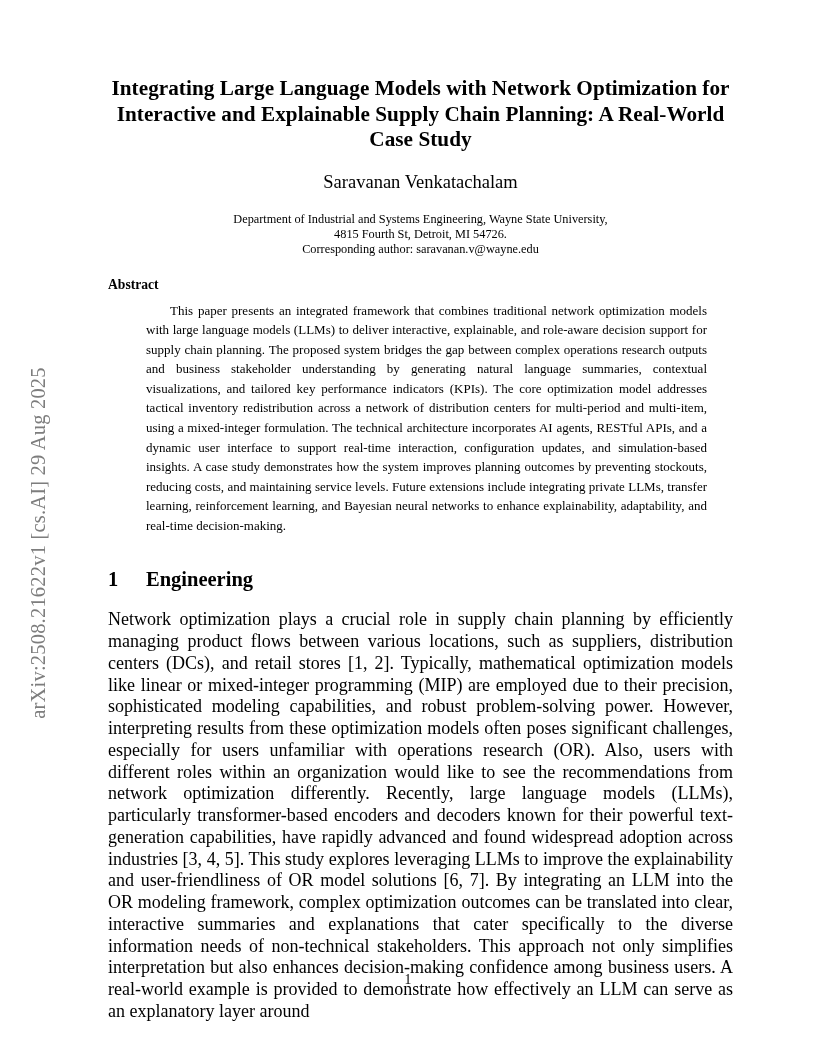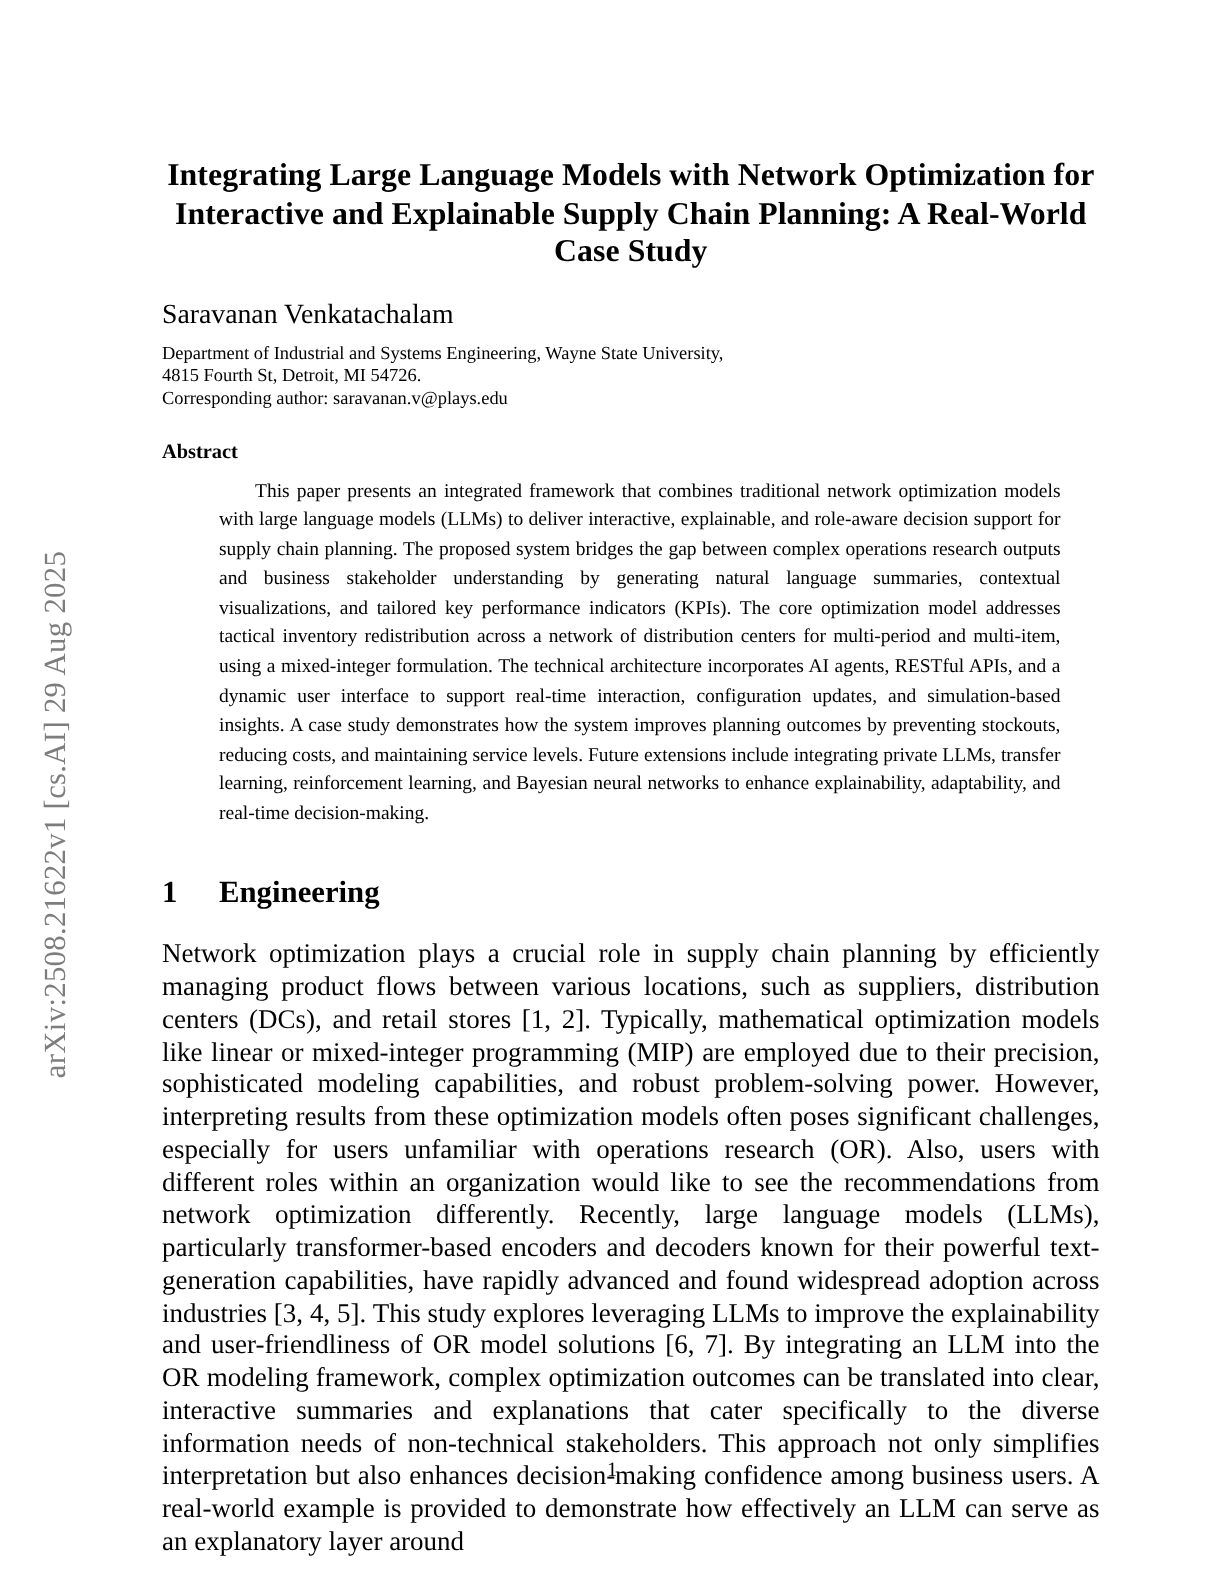--- a/index.html
+++ b/index.html
@@ -34,40 +34,40 @@
   
   .content {
     position: absolute;
     left: 108px;
     top: 0;
     width: 625px;
   }
 
   .title {
     margin: 0;
-    padding-top: 104px;
+    padding-top: 76px;
     text-align: center;
     font-weight: bold;
     font-size: 21.2px;
     line-height: 25.5px;
     letter-spacing: 0.05px;
   }
 
   .author-block {
-    text-align: left;
+    text-align: center;
     margin-top: 18px;
   }
   .author-name {
     font-size: 18.5px;
     line-height: 22px;
   }
   .affil {
     font-size: 12.3px;
     line-height: 15.4px;
-    margin-top: 7px;
+    margin-top: 19px;
   }
   .affil-line { display: block; }
 
   .abstract-heading {
     text-align: left;
     font-weight: bold;
     font-size: 13.6px;
     margin-top: 19px;
     margin-bottom: 8px;
   }
@@ -122,21 +122,21 @@
 
   <div class="content">
 
     <h1 class="title">Integrating Large Language Models with Network Optimization for Interactive and Explainable Supply Chain Planning: A Real-World Case Study</h1>
 
     <div class="author-block">
       <div class="author-name">Saravanan Venkatachalam</div>
       <div class="affil">
         <span class="affil-line">Department of Industrial and Systems Engineering, Wayne State University,</span>
         <span class="affil-line">4815 Fourth St, Detroit, MI 54726.</span>
-        <span class="affil-line">Corresponding author: saravanan.v@plays.edu</span>
+        <span class="affil-line">Corresponding author: saravanan.v@wayne.edu</span>
       </div>
     </div>
 
     <div class="abstract-heading">Abstract</div>
 
     <p class="abstract-body">This paper presents an integrated framework that combines traditional network optimization models with large language models (LLMs) to deliver interactive, explainable, and role-aware decision support for supply chain planning. The proposed system bridges the gap between complex operations research outputs and business stakeholder understanding by generating natural language summaries, contextual visualizations, and tailored key performance indicators (KPIs). The core optimization model addresses tactical inventory redistribution across a network of distribution centers for multi-period and multi-item, using a mixed-integer formulation. The technical architecture incorporates AI agents, RESTful APIs, and a dynamic user interface to support real-time interaction, configuration updates, and simulation-based insights. A case study demonstrates how the system improves planning outcomes by preventing stockouts, reducing costs, and maintaining service levels. Future extensions include integrating private LLMs, transfer learning, reinforcement learning, and Bayesian neural networks to enhance explainability, adaptability, and real-time decision-making.</p>
 
     <h2 class="section-heading">
       <span class="section-num">1</span><span>Engineering</span>
     </h2>

